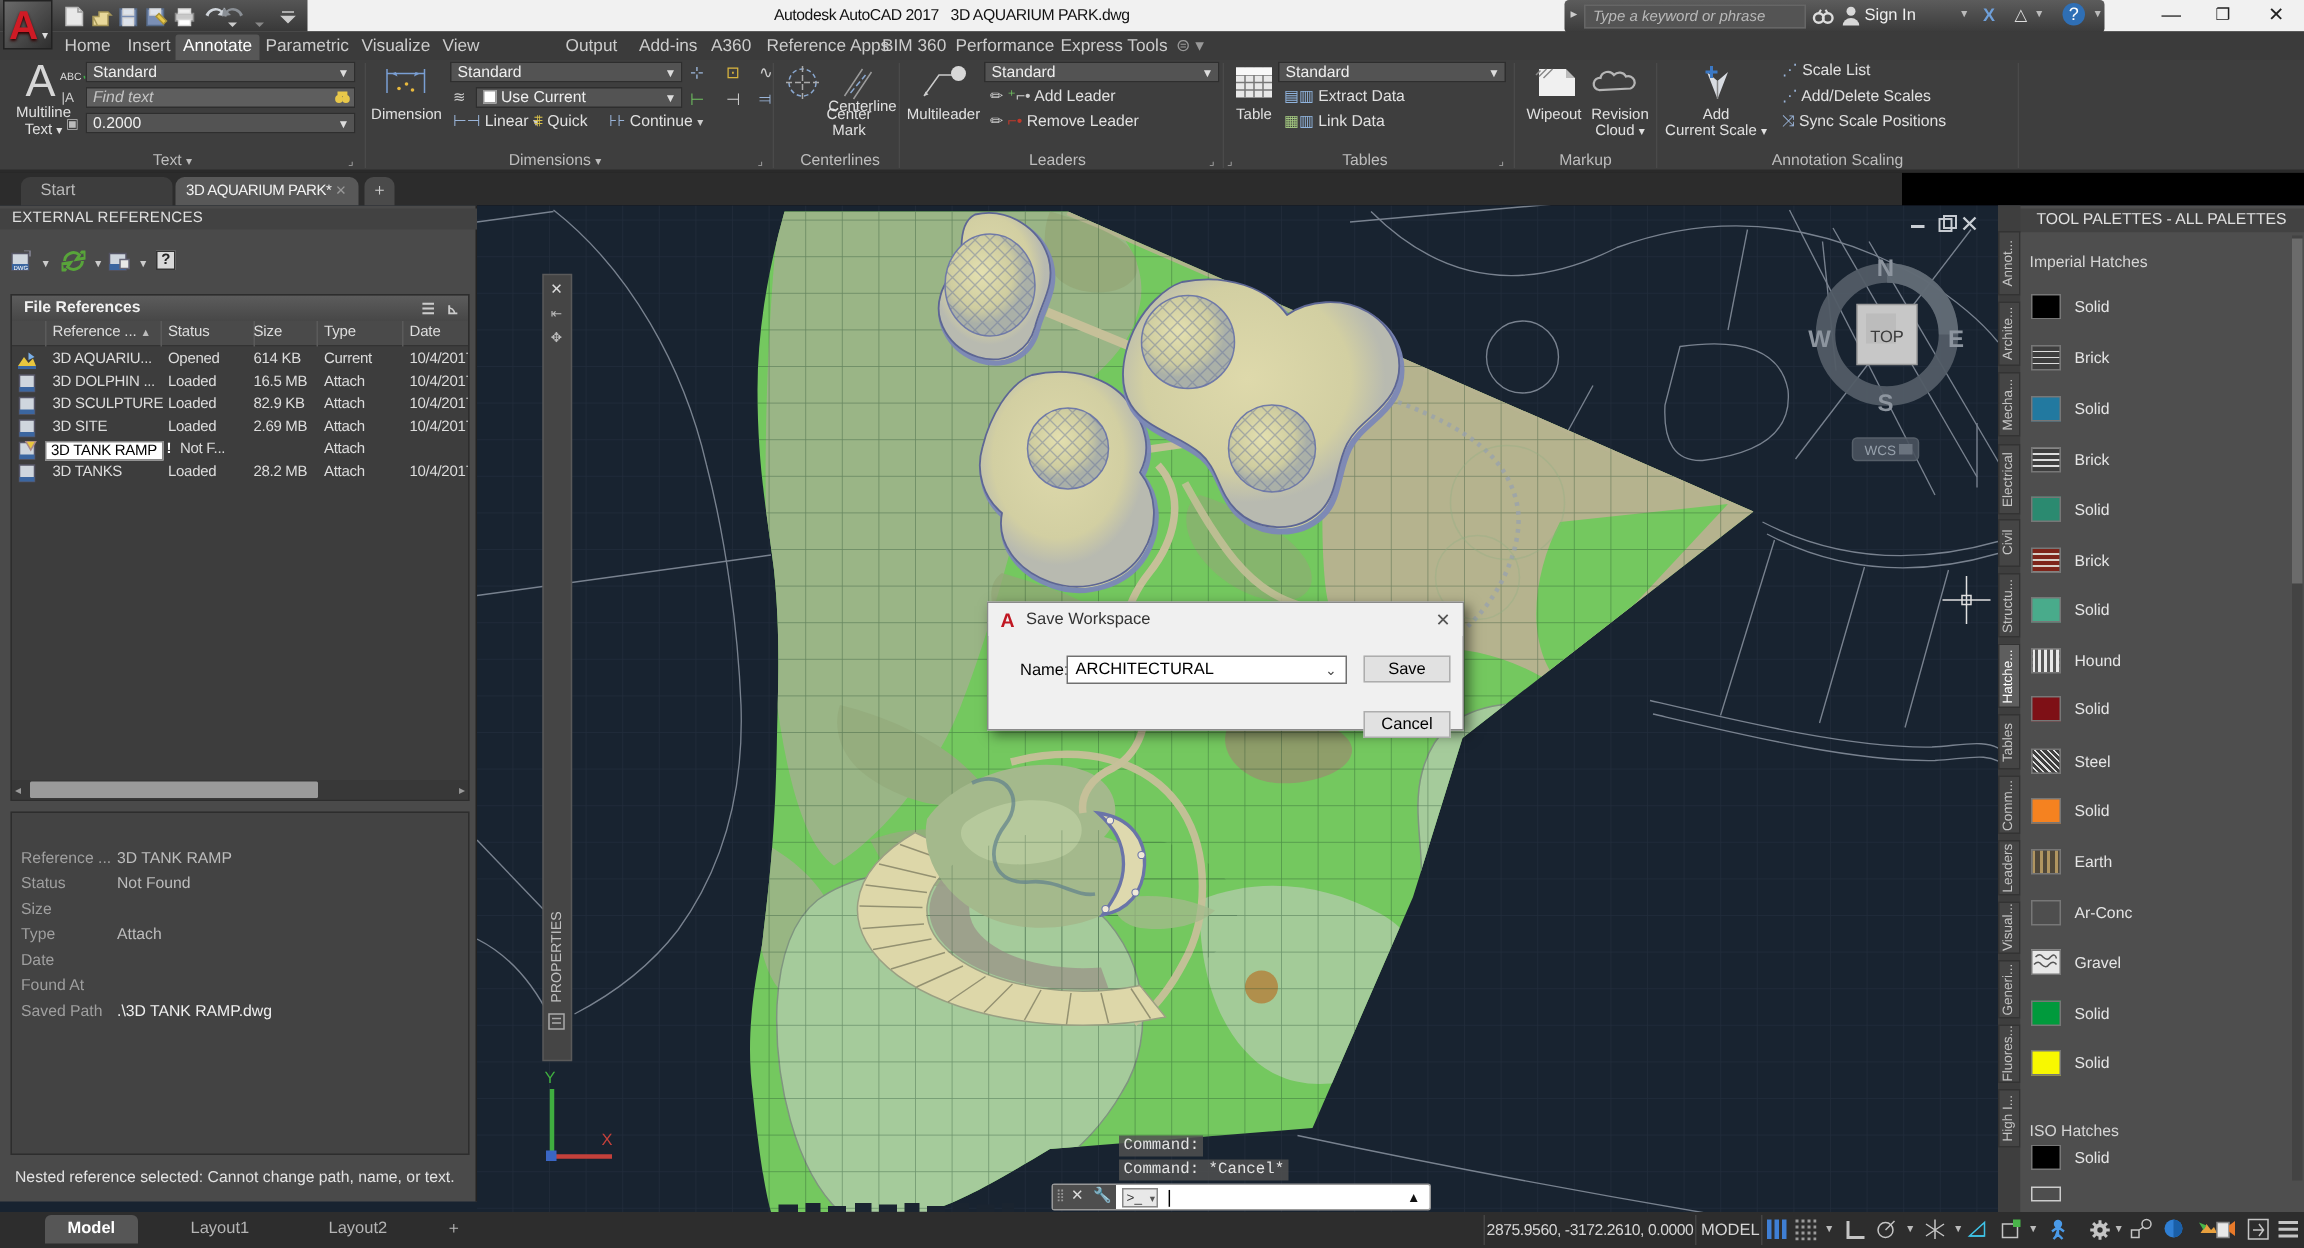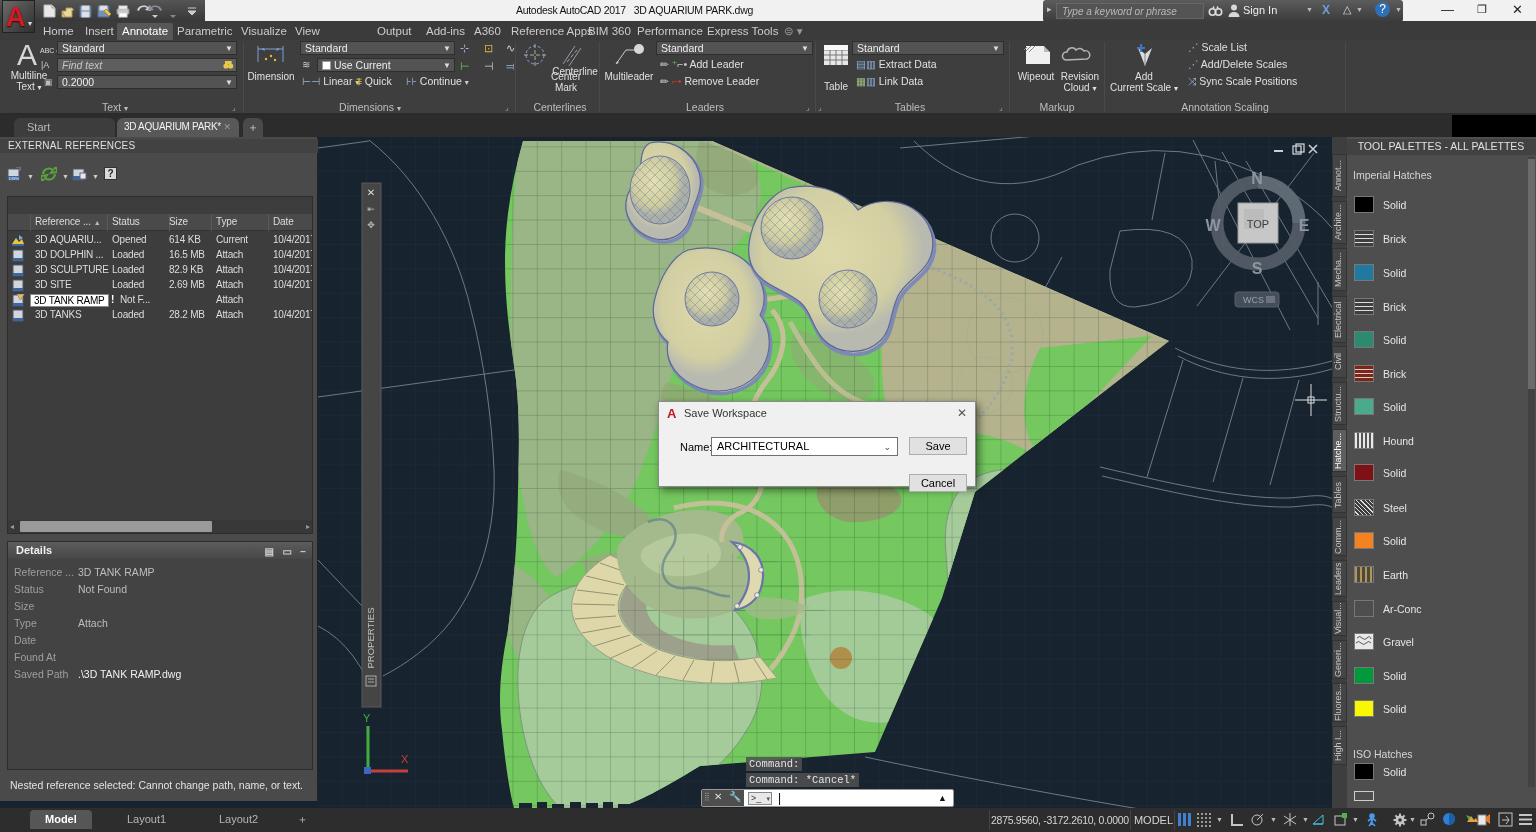--- a/index.html
+++ b/index.html
@@ -25,21 +25,21 @@
 .psep{position:absolute;top:2px;height:70px;width:1px;background:#333;border-right:1px solid #4a4a4a;}
 .plabel{position:absolute;top:61px;height:13px;font-size:10.5px;color:#bdbdbd;text-align:center;}
 .pexp{position:absolute;top:63px;font-size:8px;color:#aaa;}
 .dd{position:absolute;height:14px;background:#535353;border:1px solid #2e2e2e;color:#eee;font-size:10.5px;line-height:12px;padding-left:4px;}
 .dd .car{position:absolute;right:3px;top:1px;font-size:8px;color:#ddd;}
 .bigicon{position:absolute;color:#d6d6d6;text-align:center;}
 .biglabel{position:absolute;font-size:10px;color:#e0e0e0;text-align:center;line-height:11px;}
 .rowitem{position:absolute;font-size:10.5px;color:#e0e0e0;height:14px;line-height:13px;}
 .mi{position:absolute;width:13px;height:12px;}
 
-#filetabs{position:absolute;left:0;top:115px;width:1452px;height:22px;background:#2c2c2c;}
+#filetabs{position:absolute;left:0;top:115px;width:1268px;height:22px;background:#2c2c2c;}
 .ftab{position:absolute;top:3px;height:19px;font-size:11px;line-height:18px;border-radius:6px 6px 0 0;}
 
 #main{position:absolute;left:0;top:137px;width:1536px;height:671px;background:#182330;}
 
 #xr{position:absolute;left:0;top:0;width:318px;height:664px;background:#4a4a4a;border-right:1px solid #222;}
 #xr-title{position:absolute;left:0;top:2px;width:318px;height:14px;background:#424242;color:#e0e0e0;font-size:10px;padding-left:8px;line-height:14px;letter-spacing:0.2px;}
 #filerefs{position:absolute;left:7px;top:59px;width:306px;height:338px;background:#3d3d3d;border:1px solid #2d2d2d;overflow:hidden;}
 #fr-head{position:absolute;left:0;top:0;width:100%;height:17px;background:linear-gradient(#5c5c5c,#474747);color:#f0f0f0;font-weight:bold;font-size:10.5px;line-height:16px;padding-left:8px;}
 .colsep{position:absolute;top:17px;height:17px;width:1px;background:#5a5a5a;}
 .colhead{position:absolute;top:19px;font-size:10px;color:#ddd;white-space:nowrap;letter-spacing:-0.1px;}
@@ -214,21 +214,21 @@
   <div class="rowitem" style="left:660px;top:35px;"><span style="color:#ccc;">✏ </span><span style="color:#c0392b;">⌐•</span> Remove Leader</div>
   <div class="plabel" style="left:670px;width:70px;">Leaders</div>
   <span class="pexp" style="left:806px;">⌟</span>
   <div class="psep" style="left:815px;"></div>
 
   <div class="bigicon" style="left:822px;top:2px;"><svg width="28" height="26">
         <rect x="2" y="3" width="24" height="20" fill="#e8e8e8"></rect>
         <path d="M2 8 H26 M2 13 H26 M2 18 H26 M8 3 V23 M14 3 V23 M20 3 V23" stroke="#777"></path>
         <rect x="2" y="3" width="24" height="5" fill="#f8f8f8"></rect>
       </svg></div>
-  <div class="biglabel" style="left:820px;top:41px;width:32px;">Table</div>
+  <div class="biglabel" style="left:820px;top:31px;width:32px;">Table</div>
   <div class="dd" style="left:852px;top:1px;width:152px;">Standard<span class="car">▼</span></div>
   <div class="rowitem" style="left:856px;top:18px;"><span style="color:#8fb3dd;">▤</span><span style="color:#8fb3dd;">▥</span> Extract Data</div>
   <div class="rowitem" style="left:856px;top:35px;"><span style="color:#a0c47e;">▦</span><span style="color:#8fb3dd;">▥</span> Link Data</div>
   <div class="plabel" style="left:870px;width:80px;">Tables</div>
   <span class="pexp" style="left:818px;">⌟</span>
   <span class="pexp" style="left:999px;">⌟</span>
   <div class="psep" style="left:1009px;"></div>
 
   <div class="bigicon" style="left:1022px;top:2px;"><svg width="32" height="26">
         <path d="M4 4 h18 v6 h6 v12 h-24z" fill="#f0f0f0"></path>
@@ -497,20 +497,21 @@
     <span style="position:absolute;left:62px;top:36px;color:#ccc;font-size:7px;">▼</span>
     <div style="position:absolute;left:72px;top:30px;width:15px;height:14px;"><svg width="15" height="14">
           <rect x="1" y="2" width="11" height="11" fill="#cfd6de" stroke="#556"></rect>
           <rect x="1" y="9" width="11" height="4" fill="#3b66a0"></rect>
           <rect x="8" y="6" width="6" height="6" fill="#e8e8e8" stroke="#667"></rect>
         </svg></div>
     <span style="position:absolute;left:92px;top:36px;color:#ccc;font-size:7px;">▼</span>
     <div style="position:absolute;left:104px;top:30px;width:13px;height:13px;background:#d8d8d8;border:1px solid #333;color:#222;font-size:10px;font-weight:bold;text-align:center;line-height:12px;">?</div>
 
     <div id="filerefs">
+      <div id="fr-head">File References<span style="position:absolute;right:22px;top:2px;font-size:10px;color:#ccc;">☰</span><span style="position:absolute;right:6px;top:2px;font-size:10px;color:#ccc;">⊾</span></div>
       <div style="position:absolute;left:0;top:17px;width:100%;height:17px;background:#4a4a4a;border-bottom:1px solid #333;"></div>
       <div class="colsep" style="left:22px;"></div>
       <div class="colsep" style="left:99px;"></div>
       <div class="colsep" style="left:161px;"></div>
       <div class="colsep" style="left:203px;"></div>
       <div class="colsep" style="left:260px;"></div>
       <div class="colhead" style="left:27px;">Reference ... <span style="font-size:7px;color:#bbb;">▲</span></div>
       <div class="colhead" style="left:104px;">Status</div>
       <div class="colhead" style="left:161px;">Size</div>
       <div class="colhead" style="left:208px;">Type</div>
@@ -586,25 +587,20 @@
 
       <div style="position:absolute;left:0;bottom:0;width:100%;height:13px;background:#383838;">
         <span style="position:absolute;left:2px;top:2px;color:#999;font-size:8px;">◂</span>
         <span style="position:absolute;right:2px;top:2px;color:#999;font-size:8px;">▸</span>
         <div style="position:absolute;left:12px;top:1px;width:192px;height:11px;background:#9a9a9a;border-radius:1px;"></div>
       </div>
     </div>
     <div style="position:absolute;left:150px;top:404px;color:#888;font-size:8px;letter-spacing:1px;">····</div>
 
     <div id="details">
-      <div style="position:absolute;left:0;top:0;width:100%;height:17px;background:linear-gradient(#5c5c5c,#474747);color:#f0f0f0;font-weight:bold;font-size:11px;line-height:16px;padding-left:8px;">Details
-        <span style="position:absolute;right:38px;top:2px;font-size:10px;color:#ccc;">▤</span>
-        <span style="position:absolute;right:20px;top:2px;font-size:10px;color:#ccc;">▭</span>
-        <span style="position:absolute;right:6px;top:2px;font-size:10px;color:#ccc;">−</span>
-      </div>
       <div class="dr" style="left:6px;top:24px;color:#9f9f9f;">Reference ...</div>
         <div class="dr" style="left:70px;top:24px;color:#bdbdbd;">3D TANK RAMP</div>
       <div class="dr" style="left:6px;top:41px;color:#9f9f9f;">Status</div>
         <div class="dr" style="left:70px;top:41px;color:#bdbdbd;">Not Found</div>
       <div class="dr" style="left:6px;top:58px;color:#9f9f9f;">Size</div>
       <div class="dr" style="left:6px;top:75px;color:#9f9f9f;">Type</div>
         <div class="dr" style="left:70px;top:75px;color:#bdbdbd;">Attach</div>
       <div class="dr" style="left:6px;top:92px;color:#9f9f9f;">Date</div>
       <div class="dr" style="left:6px;top:109px;color:#9f9f9f;">Found At</div>
       <div class="dr" style="left:6px;top:126px;color:#9f9f9f;">Saved Path</div>

